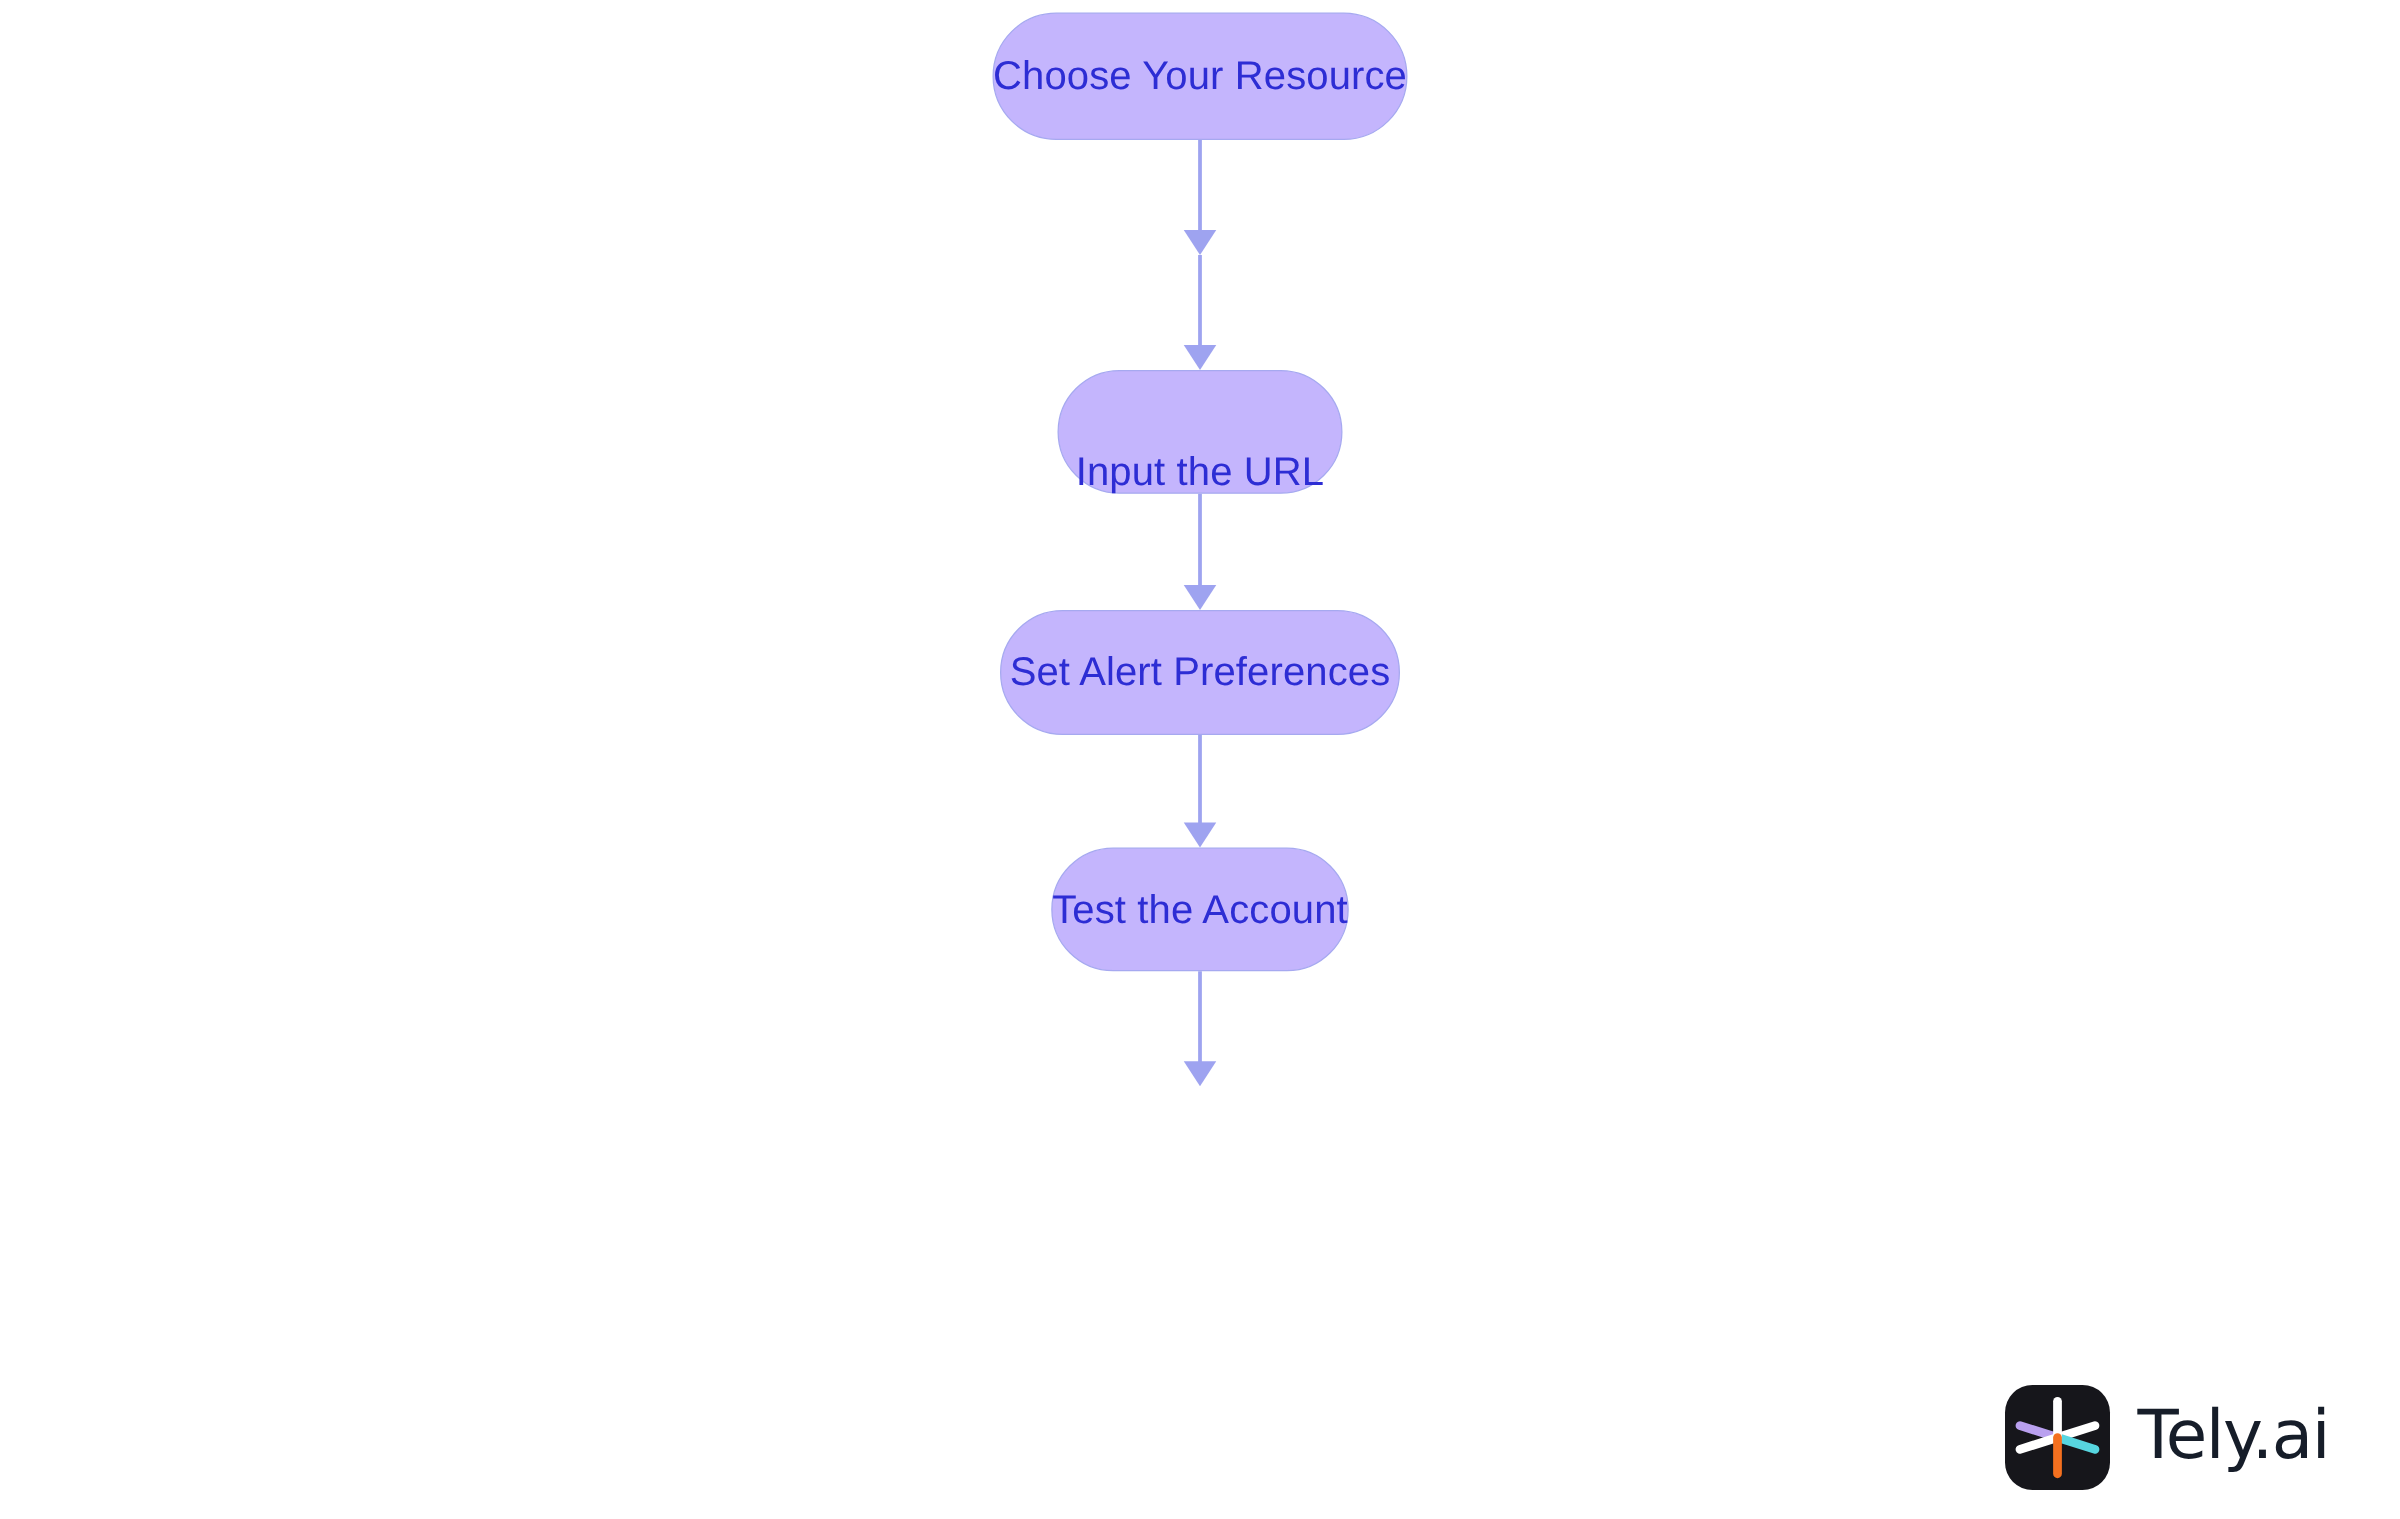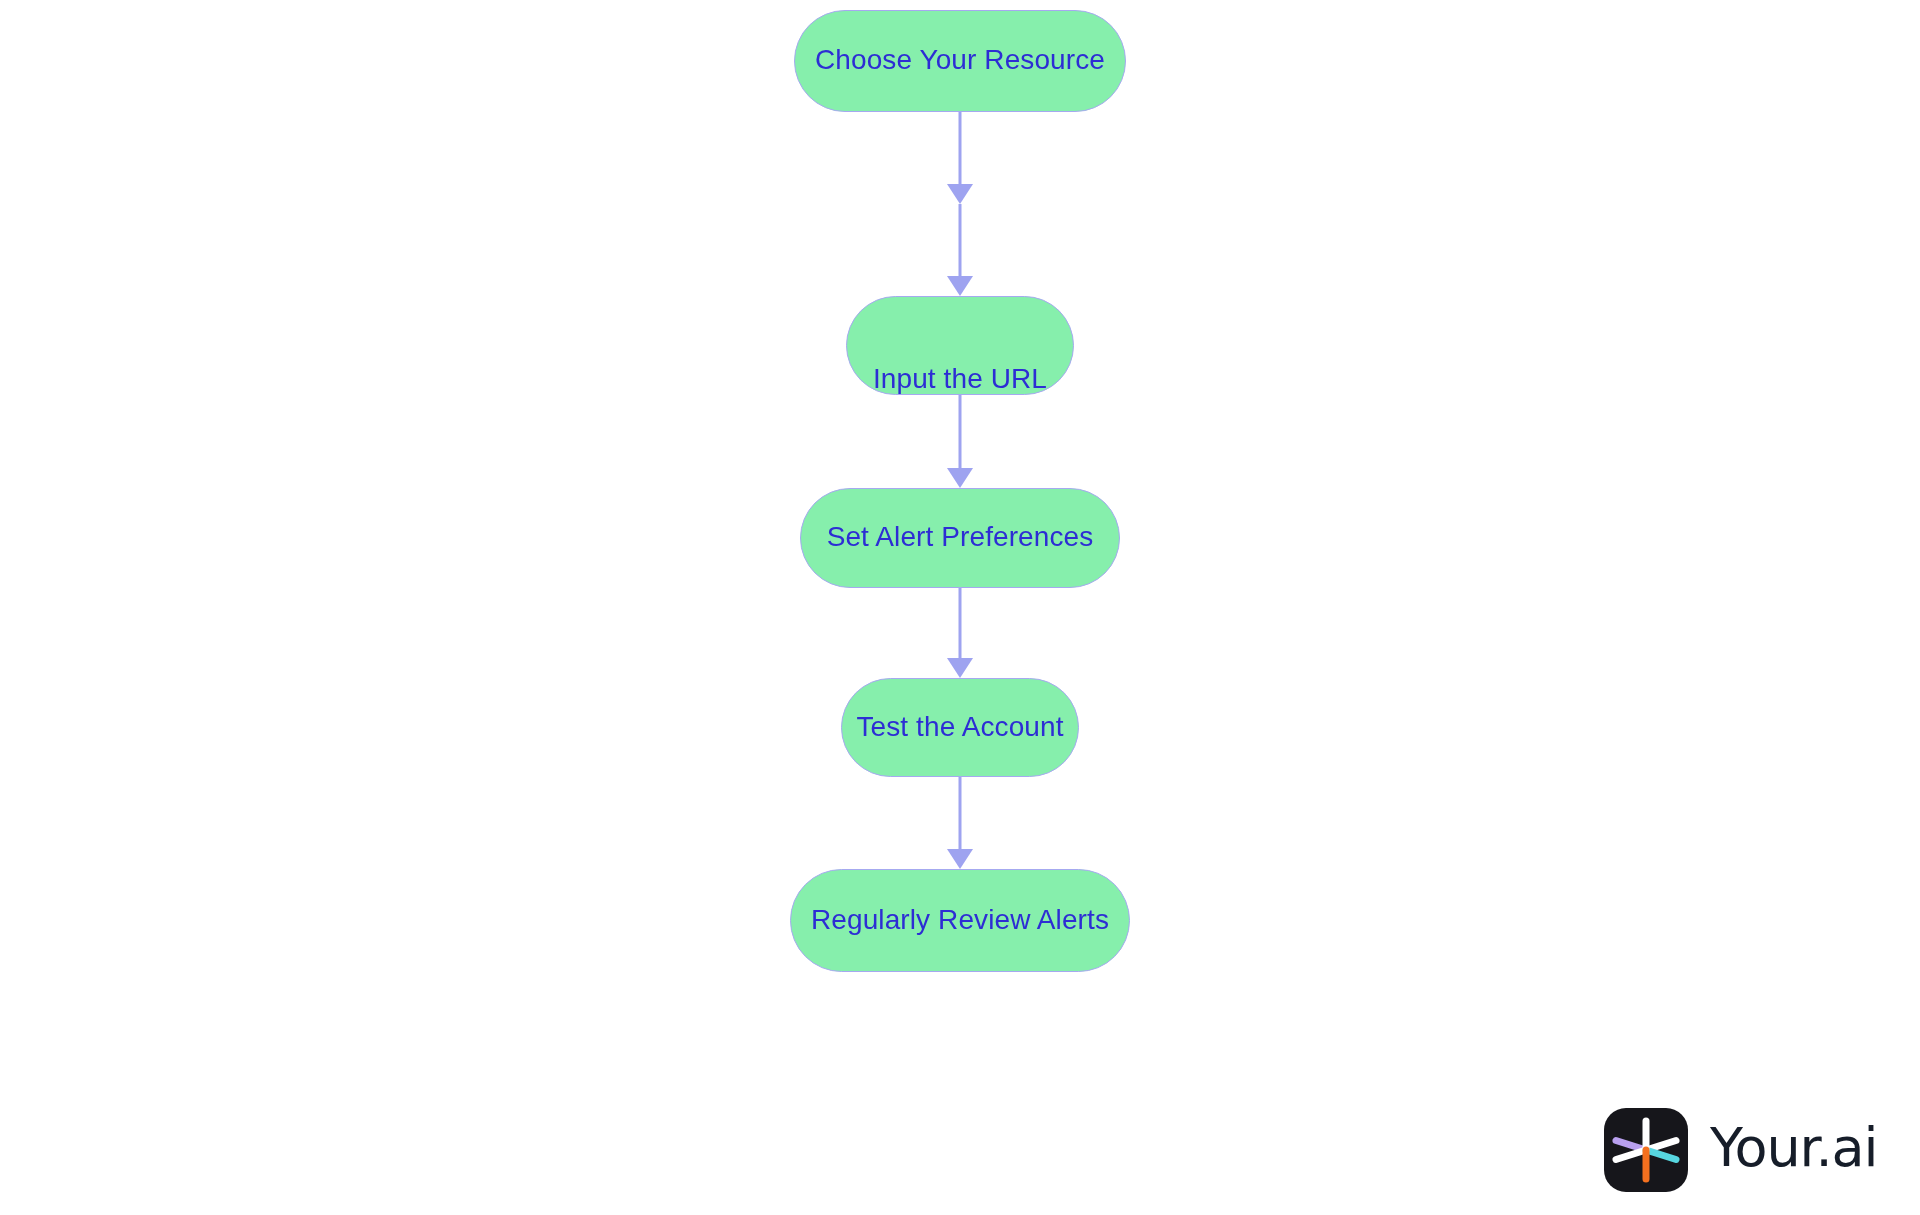--- a/index.html
+++ b/index.html
@@ -31,25 +31,25 @@
     top: 0;
     width: 1920px;
     height: 1080px;
     display: flex;
     flex-direction: column;
     align-items: center;
     padding-top: 10px;
   }
 
   .node {
-    background: #86efac;
+    background: #c4b5fd;
     border: 1.6px solid #a6a9f0;
     border-radius: 999px;
     color: #2d2dd4;
-    font-size: 28px;
+    font-size: 32px;
     font-weight: 400;
     letter-spacing: 0.1px;
     display: flex;
     align-items: center;
     justify-content: center;
     white-space: nowrap;
     line-height: 1;
     flex: 0 0 auto;
   }
 
@@ -177,23 +177,20 @@
 
     <div class="node w5">
       <span class="node-label">Test the Account</span>
     </div>
 
     <div class="connector c5">
       <div class="shaft"></div>
       <div class="head"></div>
     </div>
 
-    <div class="node w6">
-      <span class="node-label">Regularly Review Alerts</span>
-    </div>
 
   </div>
 
   <div class="brand">
 
     <div class="brand-mark">
       <svg viewBox="0 0 84 84" width="84" height="84" aria-hidden="true">
 
         <line x1="12" y1="32.5" x2="42" y2="42" stroke="#b9a0ef" stroke-width="7" stroke-linecap="round"></line>
 
@@ -202,17 +199,17 @@
         <line x1="12" y1="51.5" x2="42" y2="42" stroke="#ffffff" stroke-width="7" stroke-linecap="round"></line>
 
         <line x1="42" y1="42" x2="72" y2="51.5" stroke="#57d6e0" stroke-width="7" stroke-linecap="round"></line>
 
         <line x1="42" y1="13" x2="42" y2="42" stroke="#ffffff" stroke-width="7" stroke-linecap="round"></line>
 
         <line x1="42" y1="42" x2="42" y2="71" stroke="#f4701f" stroke-width="7" stroke-linecap="round"></line>
       </svg>
     </div>
 
-    <div class="brand-wordmark">Your.ai</div>
+    <div class="brand-wordmark">Tely.ai</div>
 
   </div>
 
 </div>
 
 </body></html>

